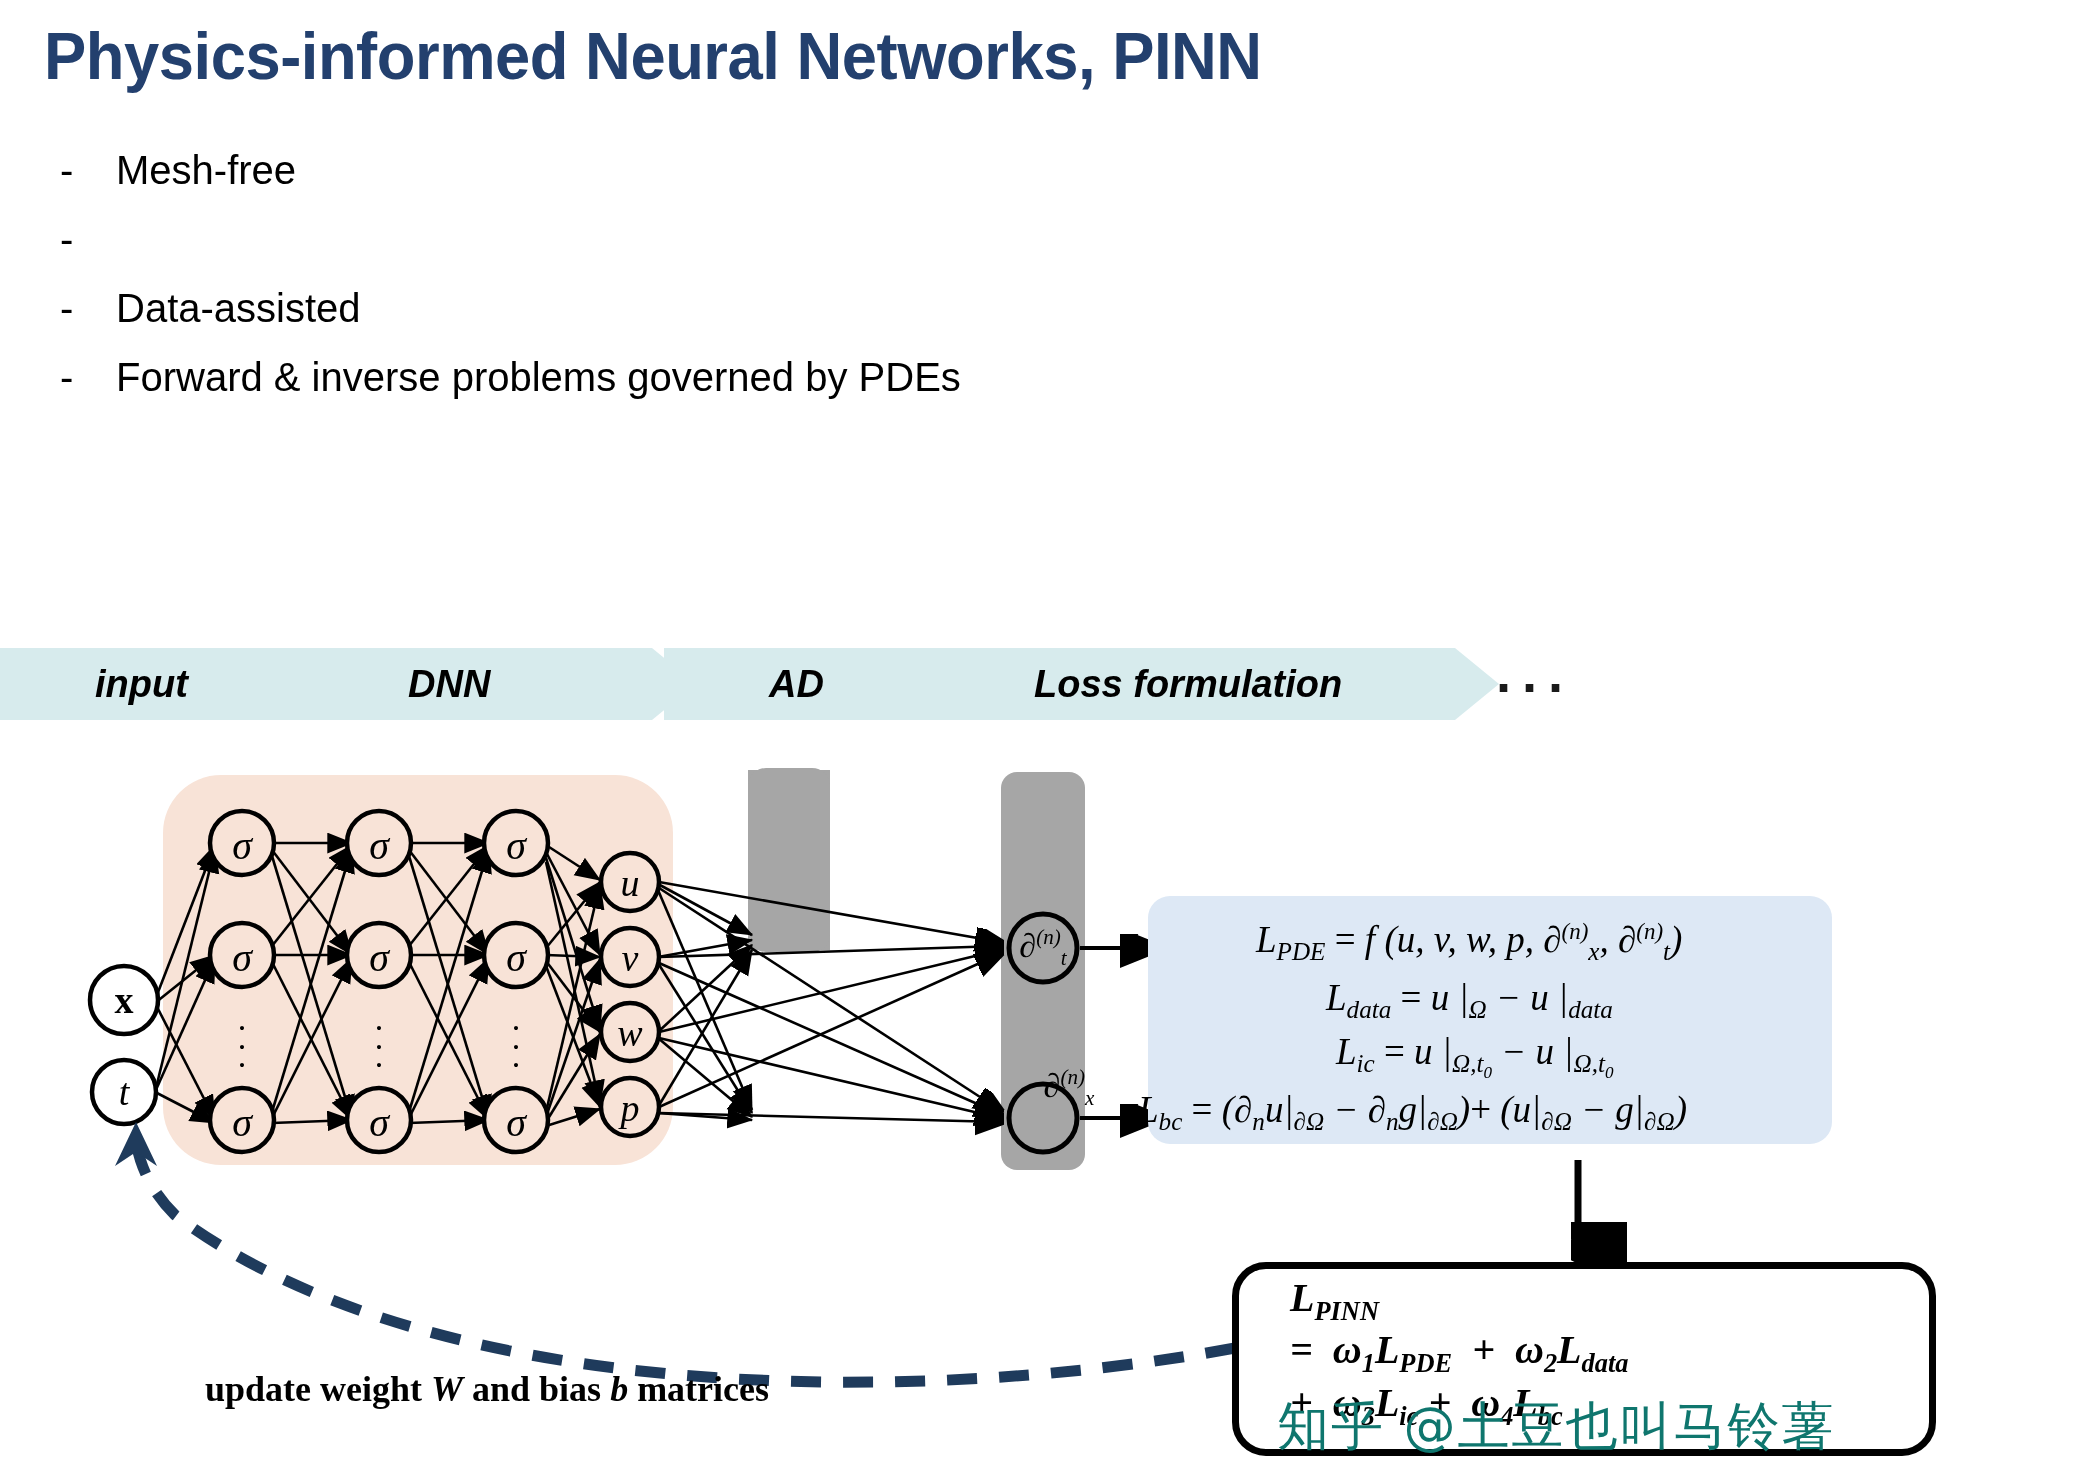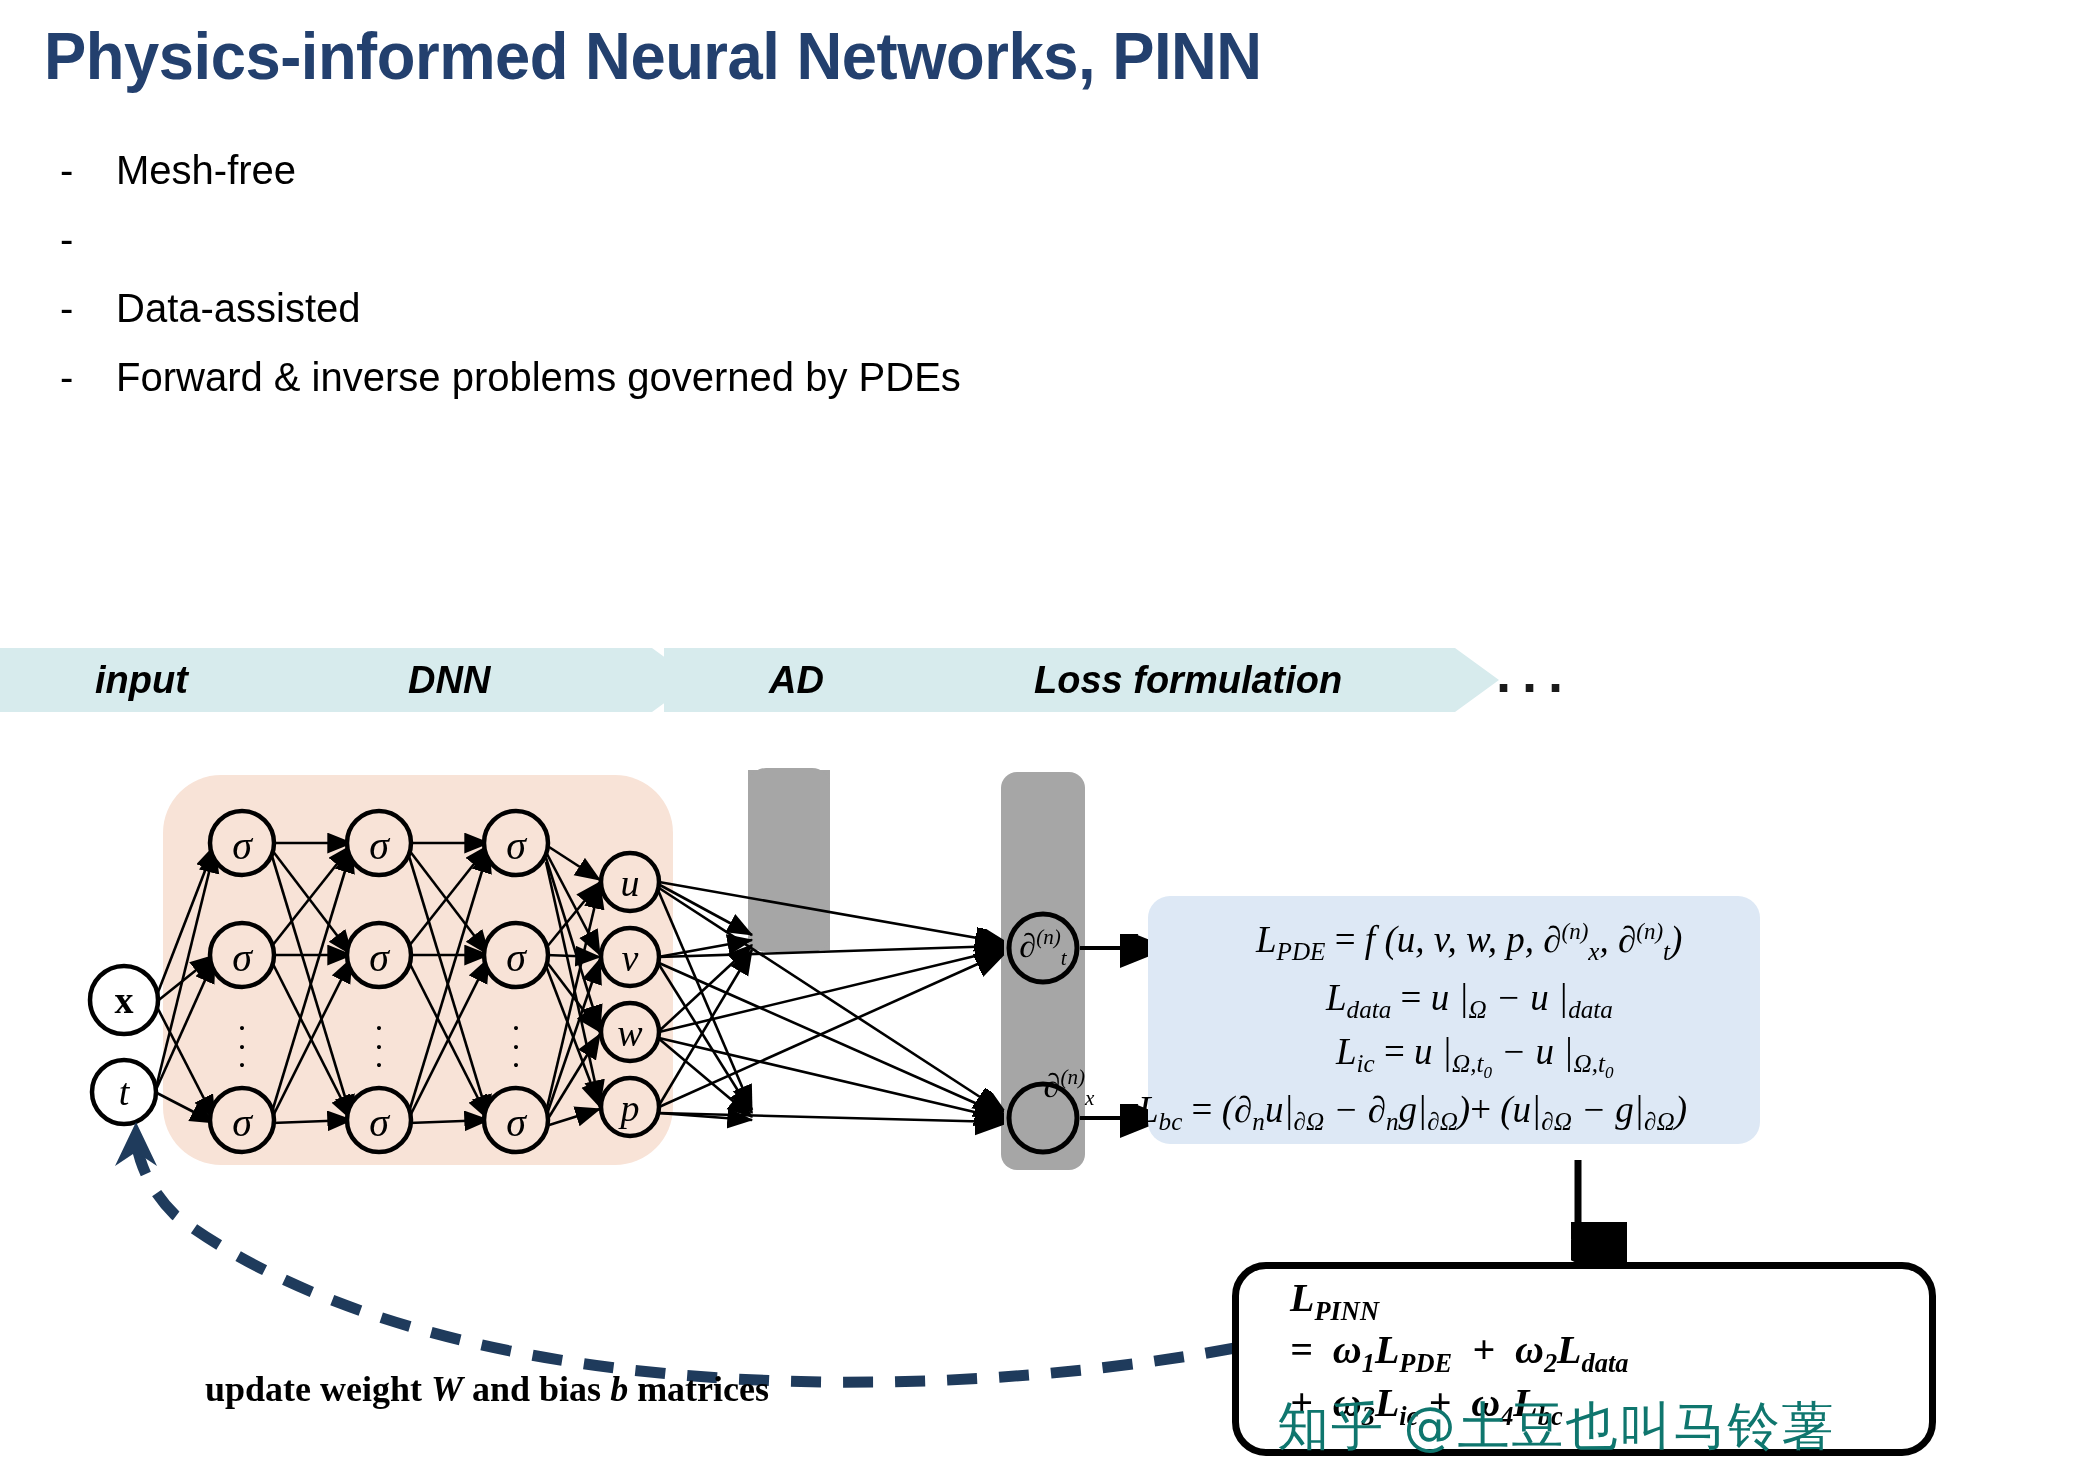--- a/index.html
+++ b/index.html
@@ -60,21 +60,21 @@
   
   #chevrons {
     position: absolute;
     left: 0; top: 648px;
     height: 64px;
     width: 2089px;
   }
   .chev {
     position: absolute;
     top: 0;
-    height: 64px;
+    height: 72px;
     background: #d7ebed;
     display: flex;
     align-items: center;
     color: #000;
     font-weight: bold;
     font-style: italic;
     font-size: 38px;
     font-family: "Liberation Sans", sans-serif;
   }
   .chev span { position: relative; z-index: 2; }
@@ -134,21 +134,21 @@
     color: #000;
     white-space: nowrap;
   }
   .partial-lbl sup { font-size: 0.62em; font-style: italic; }
   .partial-lbl sub { font-size: 0.62em; font-style: italic; }
 
   
   #lossbox {
     position: absolute;
     left: 1148px; top: 896px;
-    width: 612px; height: 248px;
+    width: 684px; height: 248px;
     background: #dde8f5;
     border-radius: 22px;
   }
   .eq {
     position: absolute;
     font-family: "Liberation Serif", serif;
     font-style: italic;
     color: #000;
     white-space: nowrap;
     font-size: 37px;

